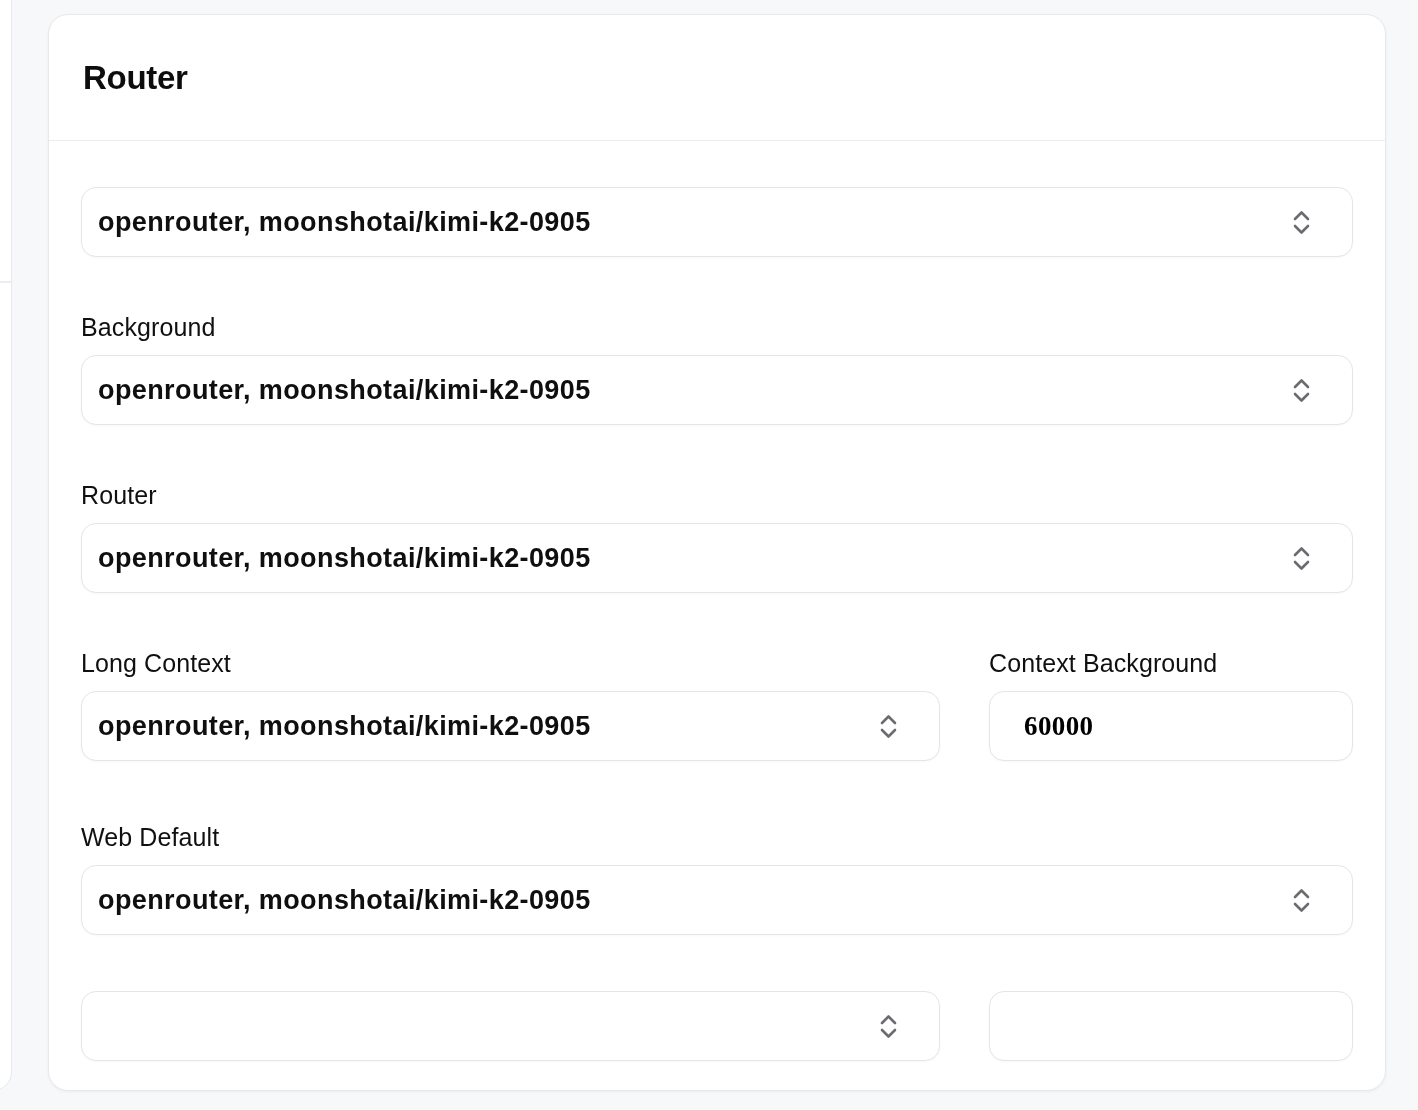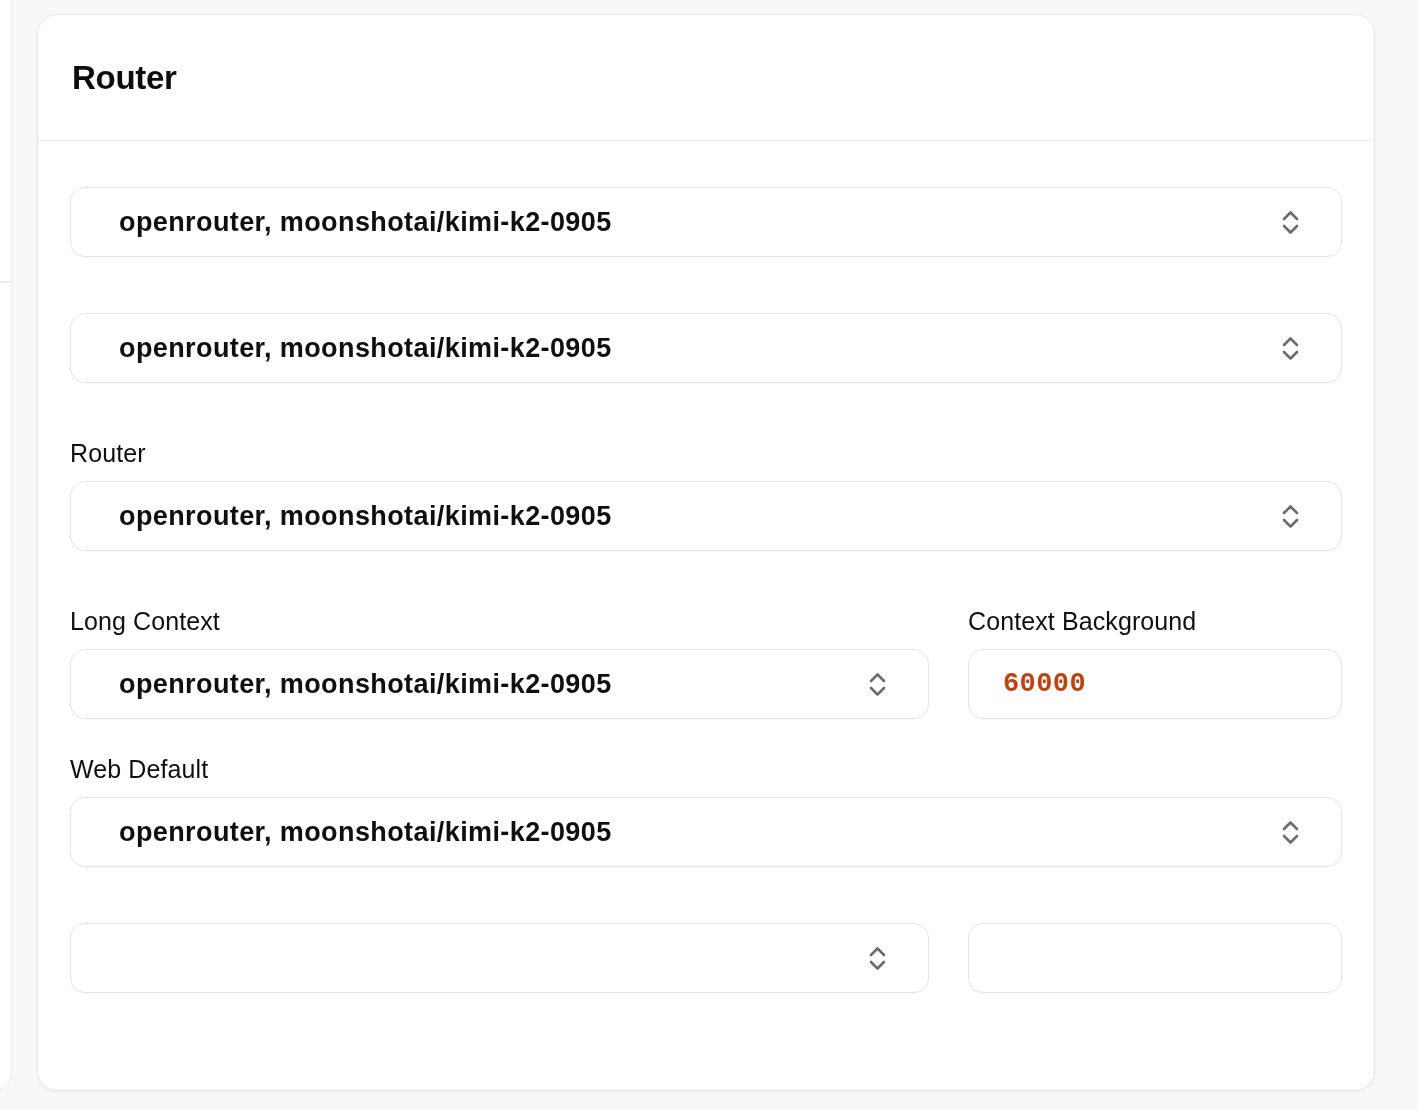--- a/index.html
+++ b/index.html
@@ -35,21 +35,21 @@
     left: 0;
     right: 0;
     top: 306px;               
     height: 1.5px;
     background: #ececf0;
   }
 
   
   .card {
     position: absolute;
-    left: 37px;
+    left: 48px;
     top: 14px;
     width: 1338px;
     height: 1077px;
     background: #ffffff;
     border: 1.5px solid #e8e9ed;
     border-radius: 20px;
     box-shadow: 0 1px 3px rgba(16, 24, 40, 0.05);
     overflow: hidden;
   }
   .card-header {
@@ -80,54 +80,54 @@
     color: #101012;
   }
   .select {
     height: 70px;
     background: #ffffff;
     border: 1.5px solid #e4e5e8;
     border-radius: 15px;
     display: flex;
     align-items: center;
     justify-content: space-between;
-    padding: 0 40px 0 48px;
+    padding: 0 40px 0 16px;
     box-shadow: 0 1px 2px rgba(16, 24, 40, 0.03);
     cursor: pointer;
   }
   .select-value {
     font-size: 27px;
     font-weight: 600;
     letter-spacing: 0.4px;
     white-space: nowrap;
     color: #0f0f10;
   }
   .chevron { display: flex; flex: none; }
   .chevron svg { display: block; }
 
   .text-input {
     width: 100%;
     height: 70px;
     background: #ffffff;
     border: 1.5px solid #e4e5e8;
     border-radius: 15px;
     padding: 0 34px;
-    font-family: Liberation Mono, monospace;
+    font-family: Liberation Serif, serif;
     font-size: 27px;
     font-weight: 600;
     letter-spacing: 0.4px;
-    color: #c2410c;
+    color: #000000;
     outline: none;
     box-shadow: 0 1px 2px rgba(16, 24, 40, 0.03);
   }
 
   .field-row {
     display: flex;
-    gap: 39px;
-    margin-bottom: 36px;
+    gap: 49px;
+    margin-bottom: 62px;
   }
   .field-row .field { margin-bottom: 0; }
   .col-main { flex: 0 0 859px; }
   .col-side { flex: 1 1 auto; }
 </style>
 </head>
 <body>
 
 <div class="page">
 
@@ -149,20 +149,21 @@
           <span class="chevron">
             <svg width="21" height="27" viewBox="0 0 21 27" fill="none" xmlns="http://www.w3.org/2000/svg">
               <path d="M4 10 L10.5 3.5 L17 10" stroke="#6b6b70" stroke-width="2.6" stroke-linecap="round" stroke-linejoin="round"></path>
               <path d="M4 17 L10.5 23.5 L17 17" stroke="#6b6b70" stroke-width="2.6" stroke-linecap="round" stroke-linejoin="round"></path>
             </svg>
           </span>
         </div>
       </div>
 
       <div class="field">
+        <div class="field-label">Background</div>
         <div class="select" role="combobox">
           <span class="select-value">openrouter, moonshotai/kimi-k2-0905</span>
           <span class="chevron">
             <svg width="21" height="27" viewBox="0 0 21 27" fill="none" xmlns="http://www.w3.org/2000/svg">
               <path d="M4 10 L10.5 3.5 L17 10" stroke="#6b6b70" stroke-width="2.6" stroke-linecap="round" stroke-linejoin="round"></path>
               <path d="M4 17 L10.5 23.5 L17 17" stroke="#6b6b70" stroke-width="2.6" stroke-linecap="round" stroke-linejoin="round"></path>
             </svg>
           </span>
         </div>
       </div>

